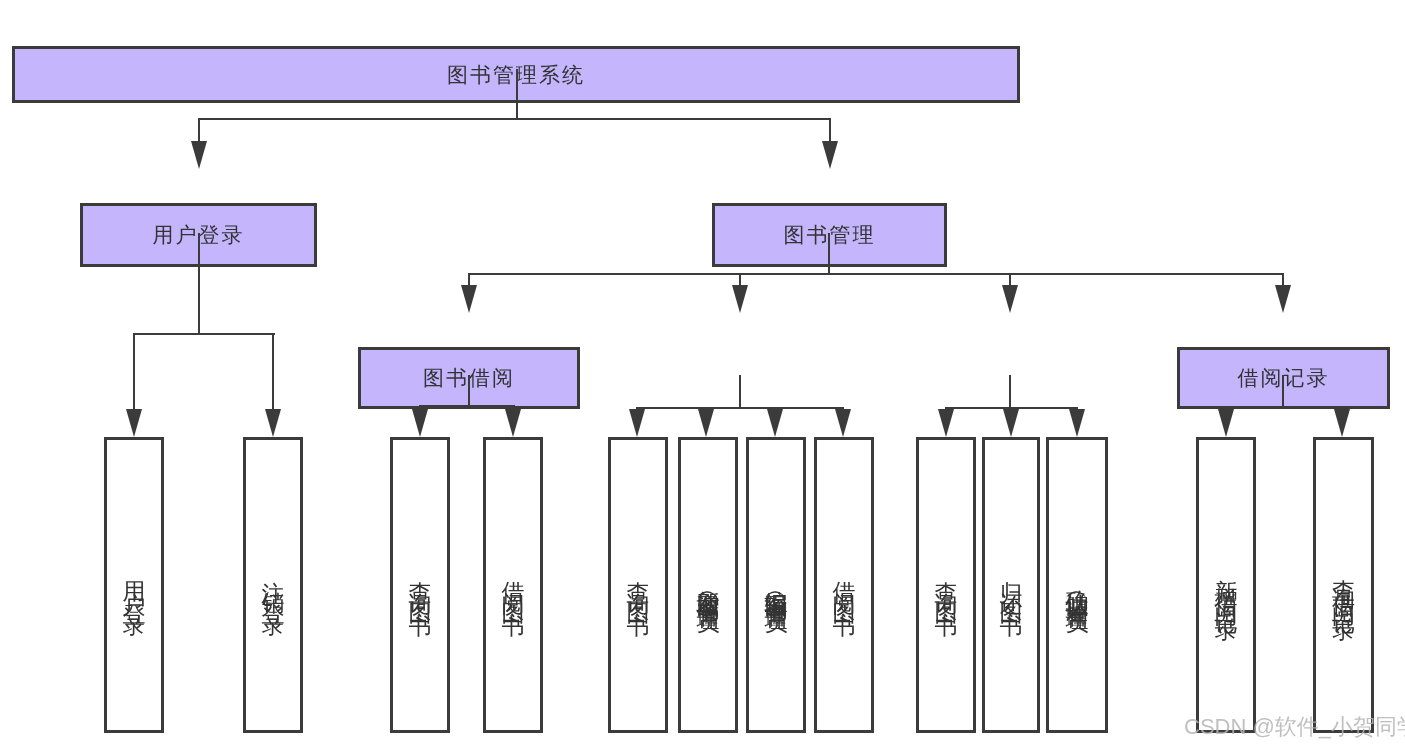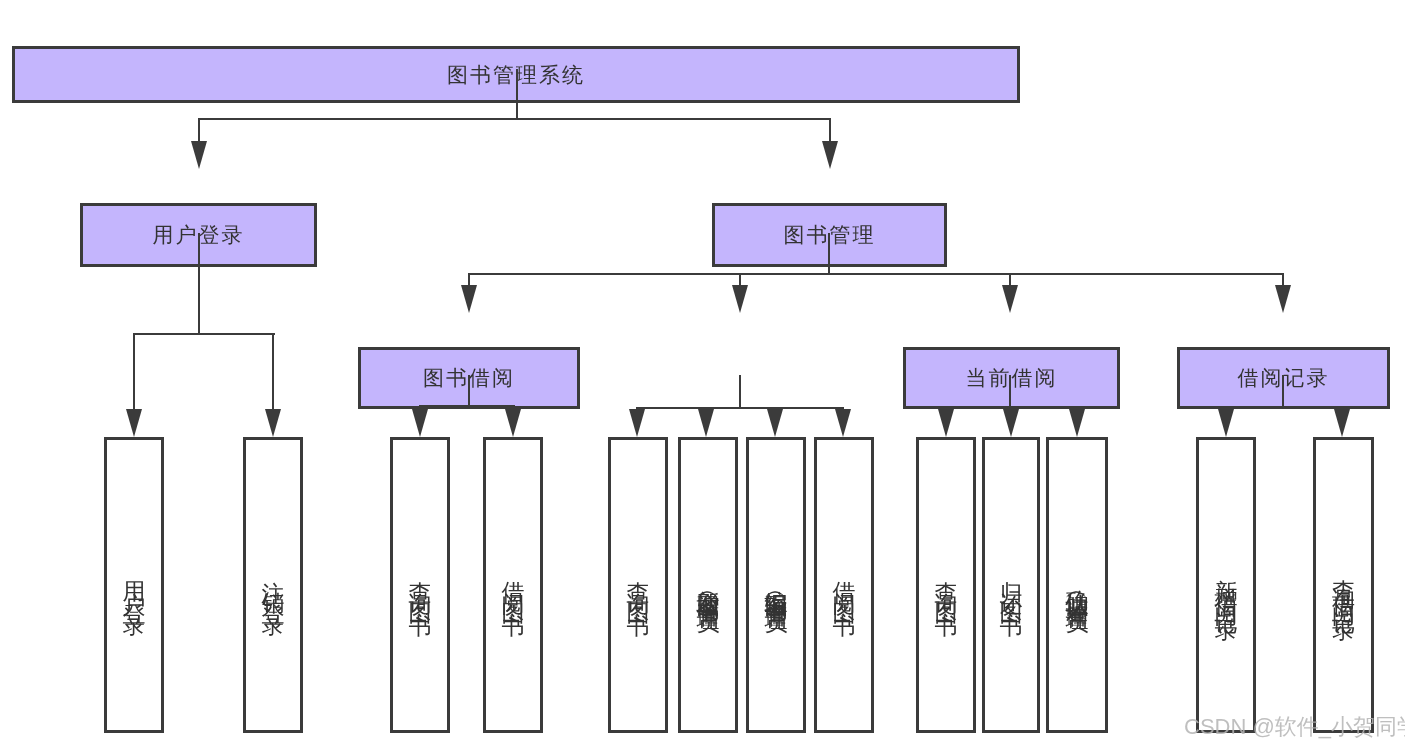--- a/index.html
+++ b/index.html
@@ -90,23 +90,20 @@
 
   <div class="node" style="left:80px;top:169px;width:237px;height:64px">
     <span class="hlabel">用户登录</span>
   </div>
   <div class="node" style="left:712px;top:169px;width:235px;height:64px">
     <span class="hlabel">图书管理</span>
   </div>
 
   <div class="node" style="left:358px;top:313px;width:222px;height:62px">
     <span class="hlabel">图书借阅</span>
-  </div>
-  <div class="node" style="left:903px;top:313px;width:217px;height:62px">
-    <span class="hlabel">当前借阅</span>
   </div>
   <div class="node" style="left:1177px;top:313px;width:213px;height:62px">
     <span class="hlabel">借阅记录</span>
   </div>
 
   <div class="line" style="left:516px;top:69px;width:2px;height:50px"></div>
   <div class="line" style="left:198px;top:118px;width:633px;height:2px"></div>
   <div class="line" style="left:198px;top:118px;width:2px;height:24px"></div>
   <div class="line" style="left:829px;top:118px;width:2px;height:24px"></div>
   <div class="arrow" style="left:191px;top:141px"></div>

